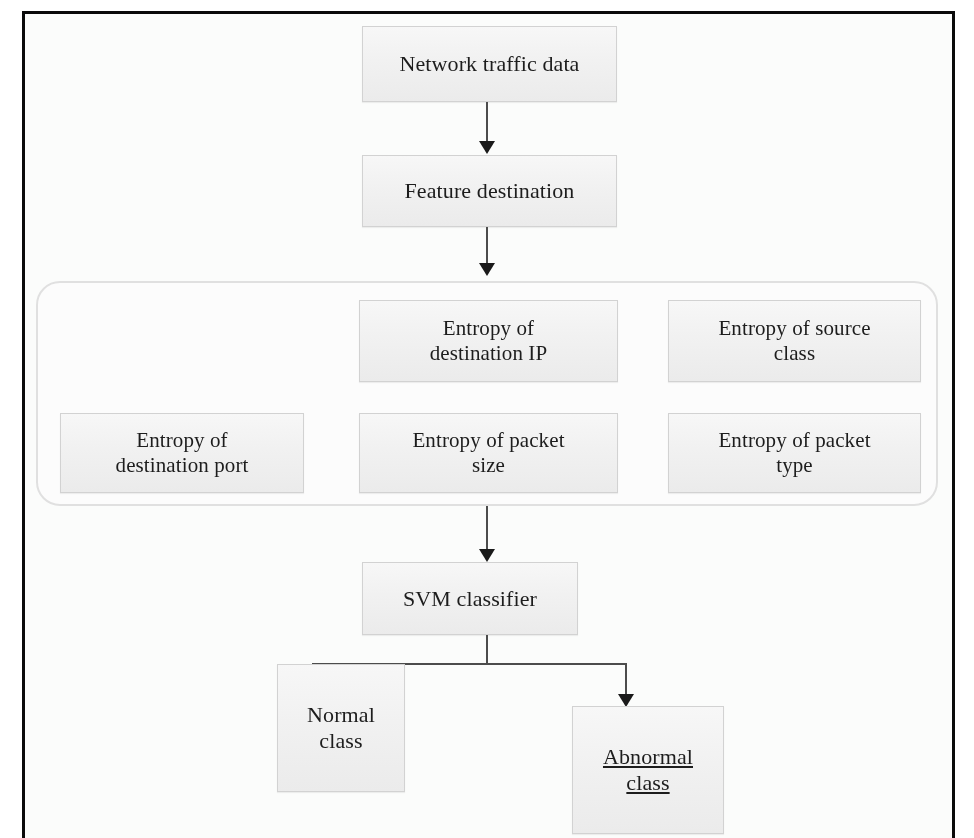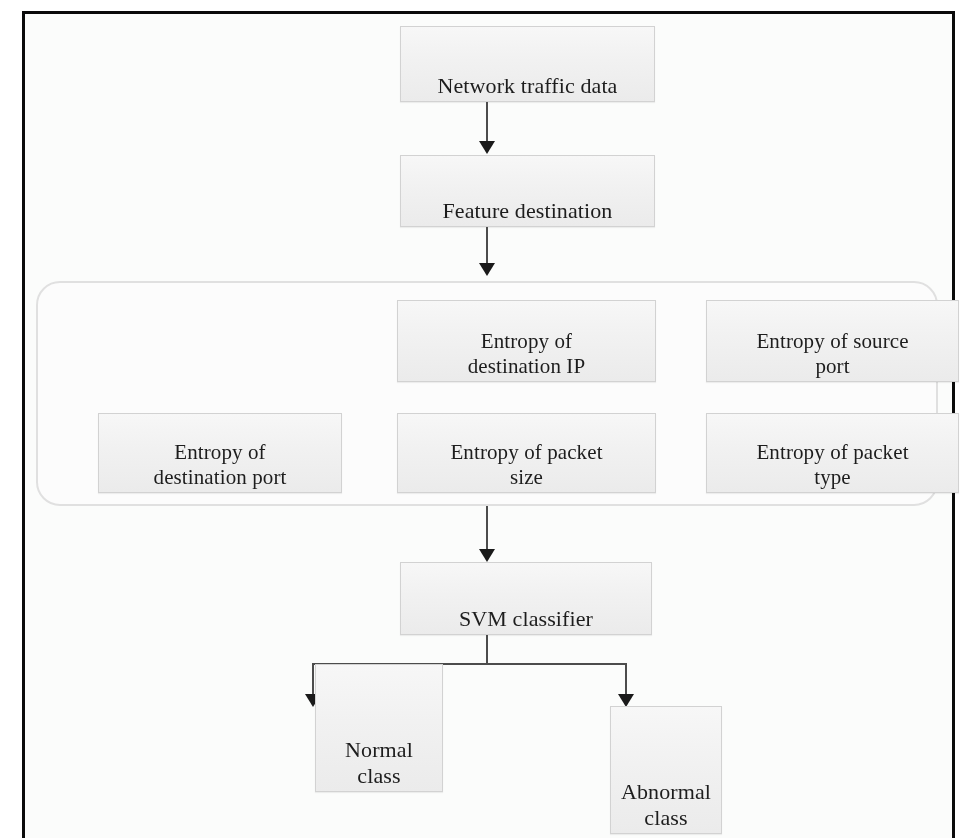--- a/index.html
+++ b/index.html
@@ -36,29 +36,28 @@
   }
 
   
   .box {
     position: absolute;
     box-sizing: border-box;
     background: linear-gradient(180deg, #f7f7f7 0%, #f1f1f1 45%, #ebebeb 100%);
     border: 1px solid #d2d2d2;
     box-shadow: 0 1px 1px rgba(0,0,0,0.06);
     display: flex;
-    align-items: flex-end;
+    align-items: center;
     justify-content: center;
     text-align: center;
     color: #1d1d1d;
     font-size: 21px;
     line-height: 1.18;
     letter-spacing: 0.1px;
     padding: 2px 6px;
-    margin-left: 38px;
   }
   .box .label {
     display: block;
     width: 100%;
     white-space: pre-line;
   }
 
   
   .feature-group {
     position: absolute;
@@ -113,55 +112,55 @@
   <div class="feature-group"></div>
 
 
   <div class="box" style="left:359px; top:300px; width:259px; height:82px; font-size:21px;">
     <span class="label">Entropy of
 destination IP</span>
   </div>
 
   <div class="box" style="left:668px; top:300px; width:253px; height:82px; font-size:21px;">
     <span class="label">Entropy of source
-port</span>
+class</span>
   </div>
 
   <div class="box" style="left:60px; top:413px; width:244px; height:80px; font-size:21px;">
     <span class="label">Entropy of
 destination port</span>
   </div>
 
   <div class="box" style="left:359px; top:413px; width:259px; height:80px; font-size:21px;">
     <span class="label">Entropy of packet
 size</span>
   </div>
 
   <div class="box" style="left:668px; top:413px; width:253px; height:80px; font-size:21px;">
     <span class="label">Entropy of packet
 type</span>
   </div>
 
   <div class="conn v" style="left:486px; top:506px; height:48px;"></div>
   <div class="arrowhead" style="left:479px; top:549px;"></div>
 
-  <div class="box" style="left:362px; top:562px; width:252px; height:73px; font-size:22px;">
+  <div class="box" style="left:362px; top:562px; width:216px; height:73px; font-size:22px;">
     <span class="label">SVM classifier</span>
   </div>
 
   <div class="conn v" style="left:486px; top:635px; height:30px;"></div>
   <div class="conn h" style="left:312px; top:663px; width:315px;"></div>
   <div class="conn v" style="left:312px; top:663px; height:42px;"></div>
   <div class="conn v" style="left:625px; top:663px; height:42px;"></div>
   <div class="arrowhead" style="left:305px; top:694px;"></div>
   <div class="arrowhead" style="left:618px; top:694px;"></div>
 
   <div class="box" style="left:277px; top:664px; width:128px; height:128px; font-size:22px;">
     <span class="label">Normal
 class</span>
   </div>
 
-  <div class="box" style="left:572px; top:706px; width:112px; height:128px; font-size:22px;">
+  <div class="box" style="left:572px; top:706px; width:152px; height:128px; font-size:22px;text-decoration:underline;">
     <span class="label">Abnormal
 class</span>
   </div>
 
 </div>
 
 </body></html>

